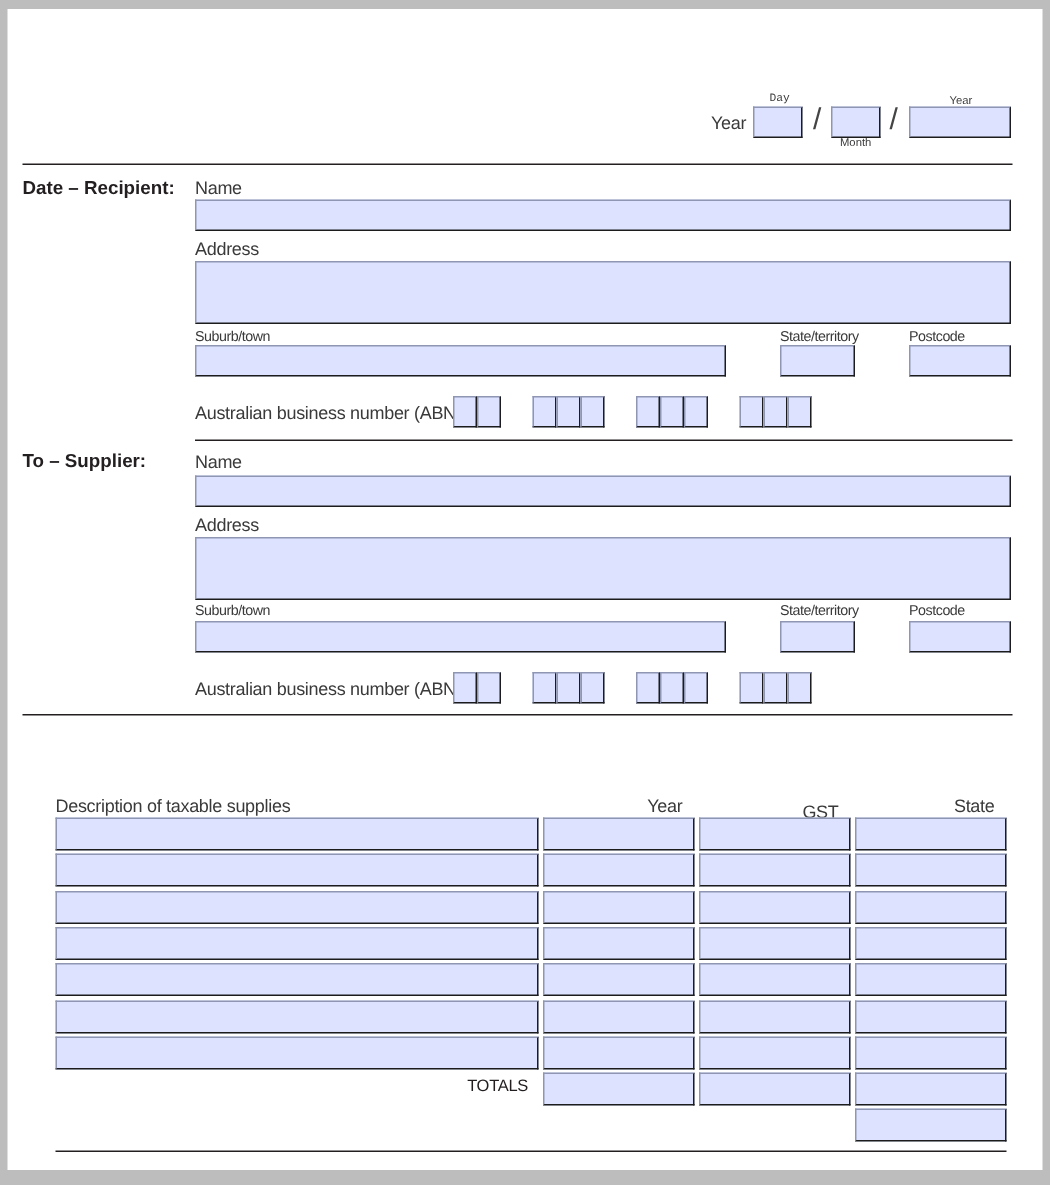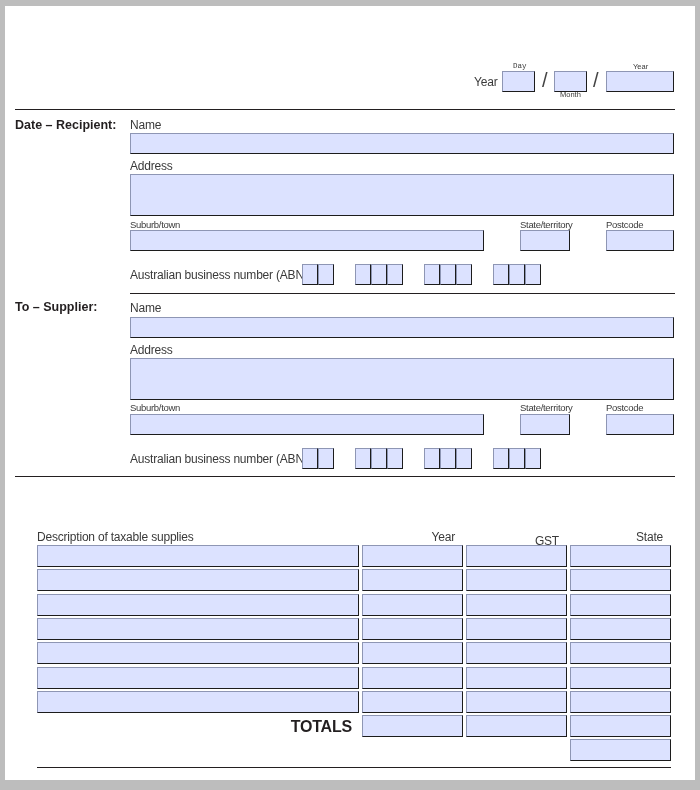--- a/index.html
+++ b/index.html
@@ -9,21 +9,21 @@
   .abs { position:absolute; }
   .field { position:absolute; background:#dce2ff; box-sizing:border-box;
            border-top:1px solid #8e96b4; border-left:1px solid #8e96b4;
            border-right:1.5px solid #1c1c1c; border-bottom:1.5px solid #1c1c1c; }
   .hr { position:absolute; height:1px; background:#231f20; }
   .title { font-size:19px; font-weight:bold; }
   .lbl { font-size:12px; color:#3a3a3a; white-space:nowrap; letter-spacing:-0.2px; }
   .sm { font-size:9.5px; color:#3a3a3a; white-space:nowrap; letter-spacing:-0.3px; }
   .tiny { font-size:7.5px; color:#3a3a3a; white-space:nowrap; }
   .sect { font-size:12.5px; font-weight:bold; white-space:nowrap; }
-  .caps { font-size:16px; font-weight:bold; white-space:nowrap; letter-spacing:-0.2px; }
+  .caps { font-size:11px; font-weight:normal; white-space:nowrap; letter-spacing:-0.2px; }
   .slash { font-size:20px; color:#444; font-weight:300; }
   .right { text-align:right; }
 </style>
 </head>
 <body>
 
 <div class="page">
 
 
   <div class="abs tiny" style="left:508px; top:56px;font-family:Liberation Mono, monospace;">Day</div>

